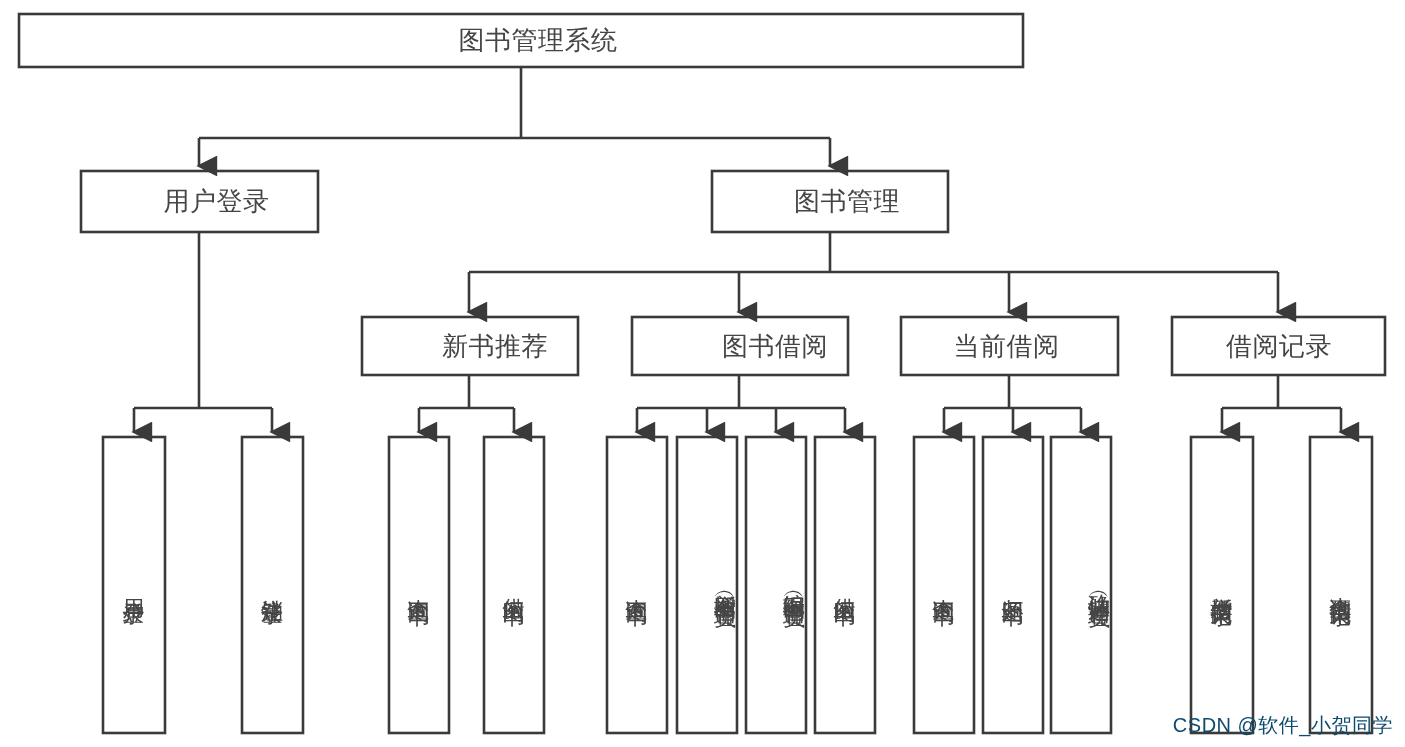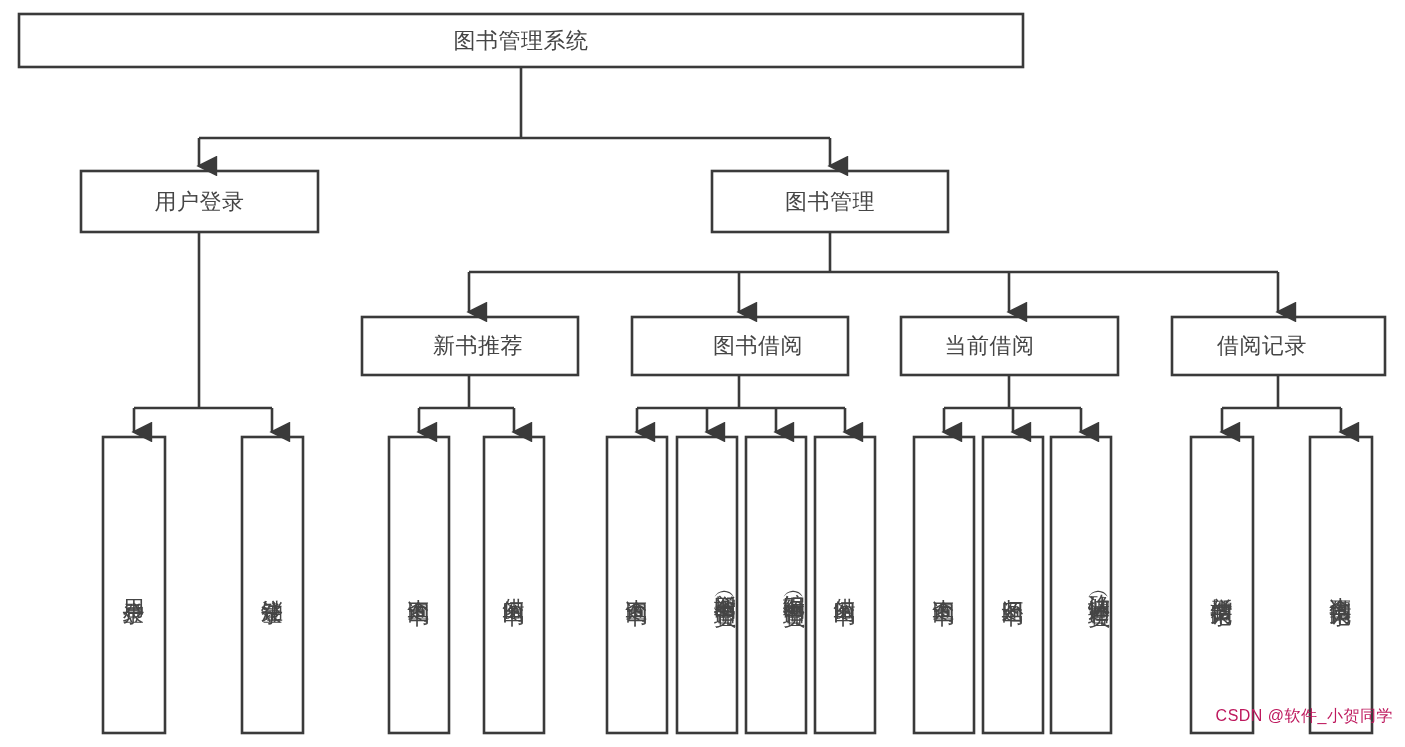--- a/index.html
+++ b/index.html
@@ -43,36 +43,37 @@
     color: #454545;
     font-family: "Liberation Sans", "DejaVu Sans", sans-serif;
     display: flex;
     align-items: center;
     justify-content: center;
     text-align: center;
     pointer-events: none;
     white-space: nowrap;
   }
   .node-label.horizontal {
-    font-size: 22px;
+    font-size: 26px;
     letter-spacing: 0.5px;
+    padding-left: 17px;
   }
   .node-label.vertical {
     writing-mode: vertical-rl;
     text-orientation: upright;
     font-size: 22px;
     letter-spacing: 2px;
     line-height: 1.05;
   }
   .watermark {
     position: absolute;
     right: 12px;
-    bottom: 20px;
-    font-size: 16px;
-    color: #be185d;
+    bottom: 8px;
+    font-size: 20px;
+    color: #0c4a6e;
     letter-spacing: 0.5px;
     font-family: "Liberation Sans", "DejaVu Sans", sans-serif;
   }
 </style>
 </head>
 <body>
 
 <div id="diagram-root">
 
   <svg class="diagram-svg" viewBox="0 0 1405 747">

